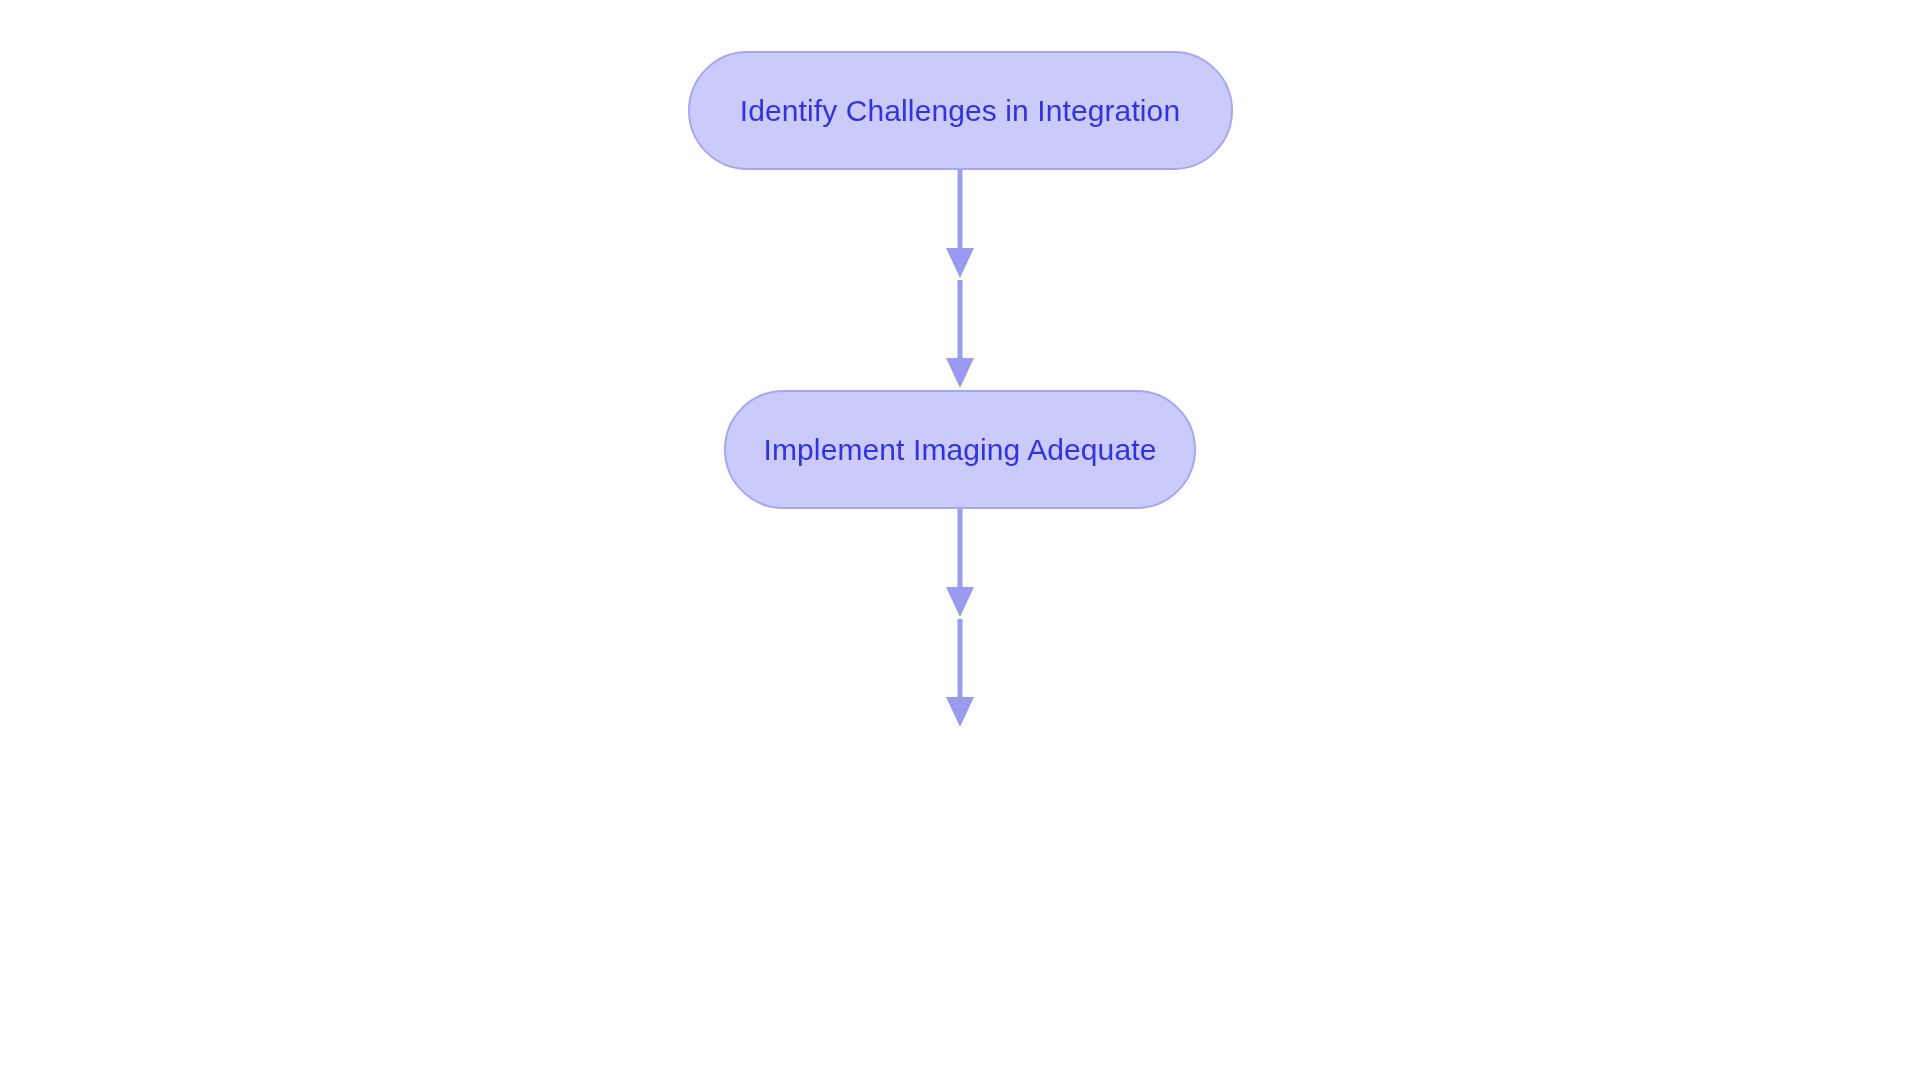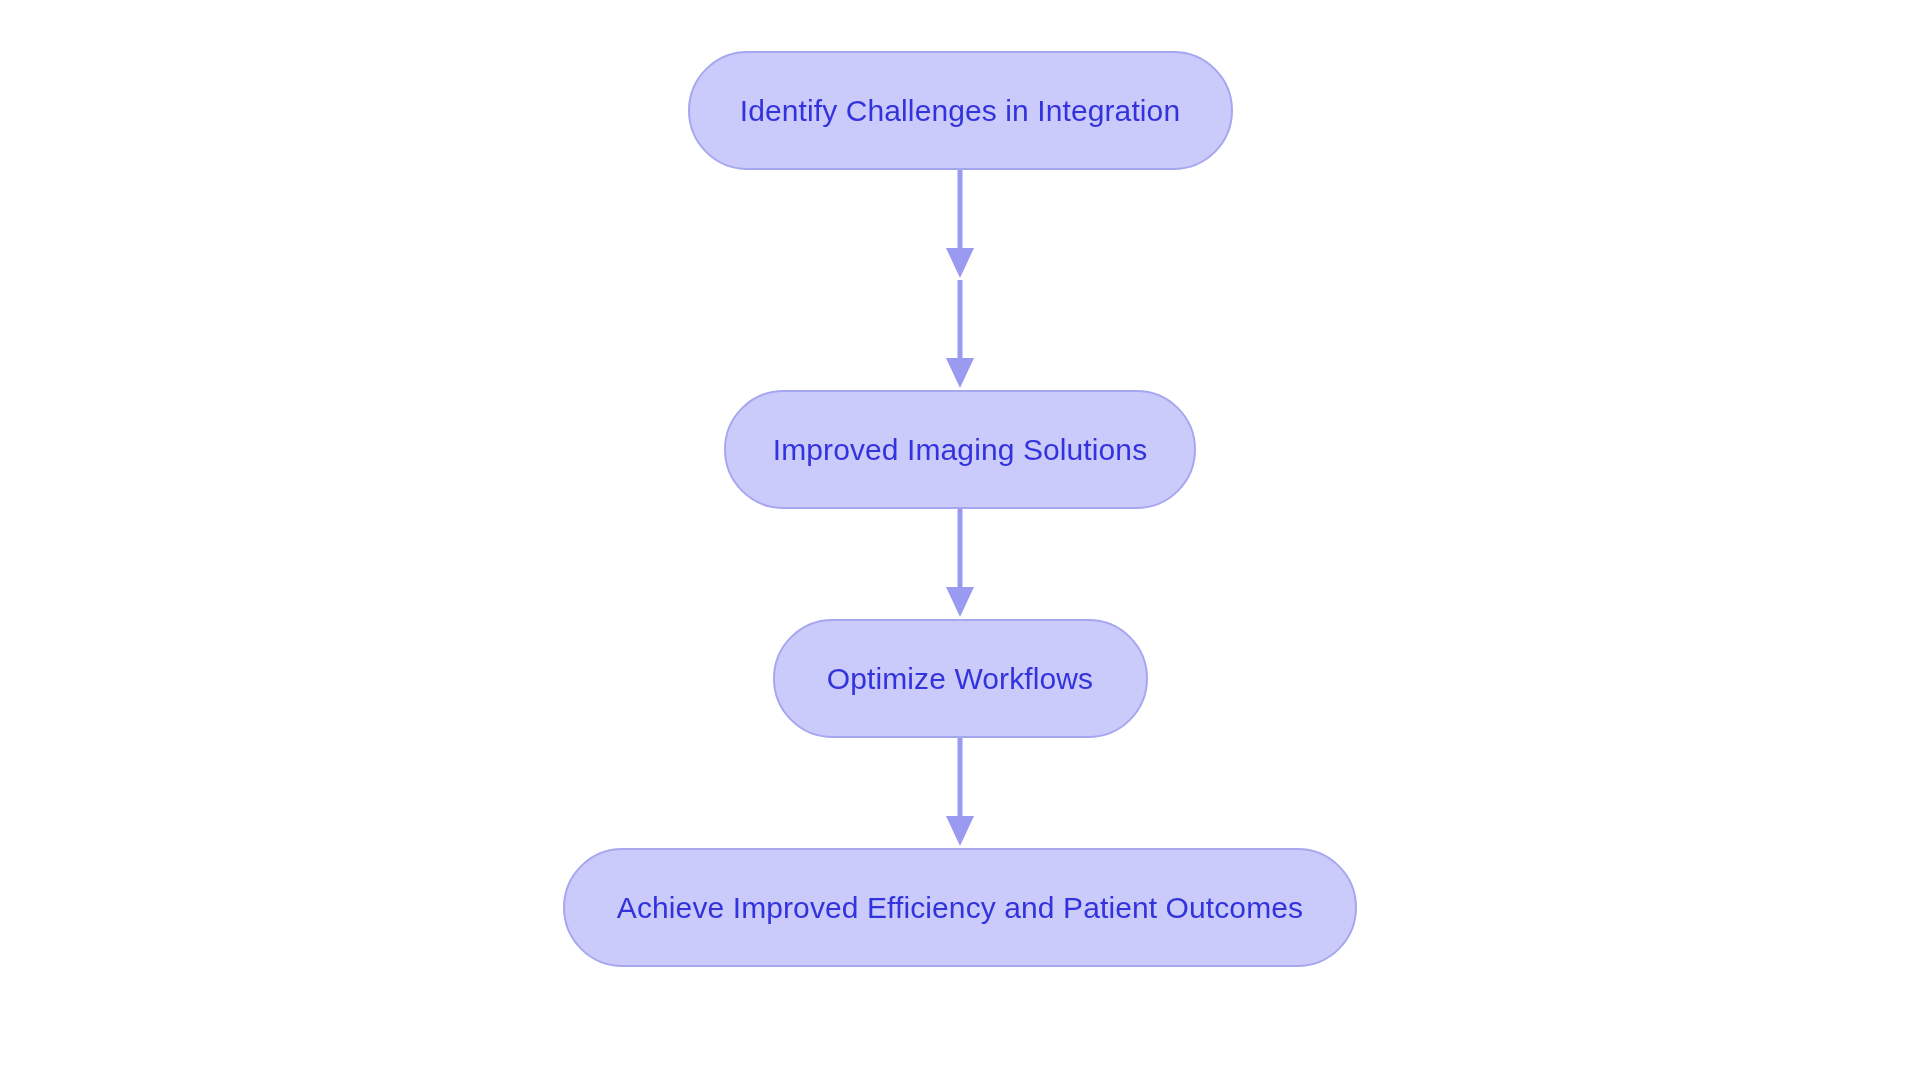--- a/index.html
+++ b/index.html
@@ -104,35 +104,29 @@
       <span class="head"></span>
     </div>
 
 
     <div class="connector">
       <span class="shaft"></span>
       <span class="head"></span>
     </div>
 
     <div class="node node-3">
-      <span>Improved Imaging Solutions</span>
+      <span>Implement Imaging Adequate</span>
     </div>
 
     <div class="connector">
       <span class="shaft"></span>
       <span class="head"></span>
     </div>
 
-    <div class="node node-4">
-      <span>Optimize Workflows</span>
-    </div>
 
     <div class="connector">
       <span class="shaft"></span>
       <span class="head"></span>
     </div>
 
-    <div class="node node-5">
-      <span>Achieve Improved Efficiency and Patient Outcomes</span>
-    </div>
 
   </div>
 </div>
 
 </body></html>

